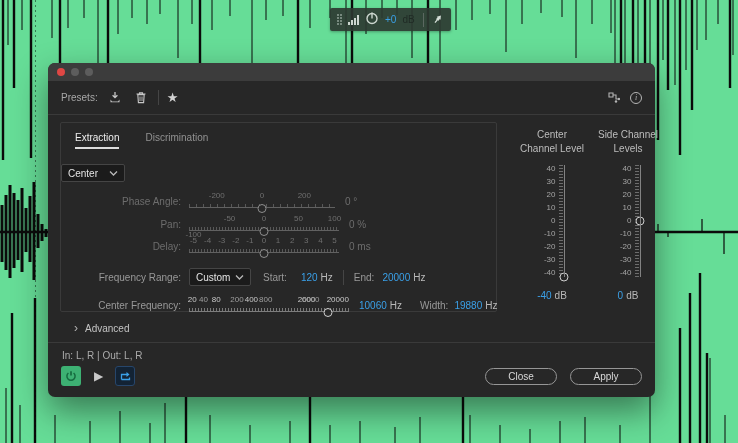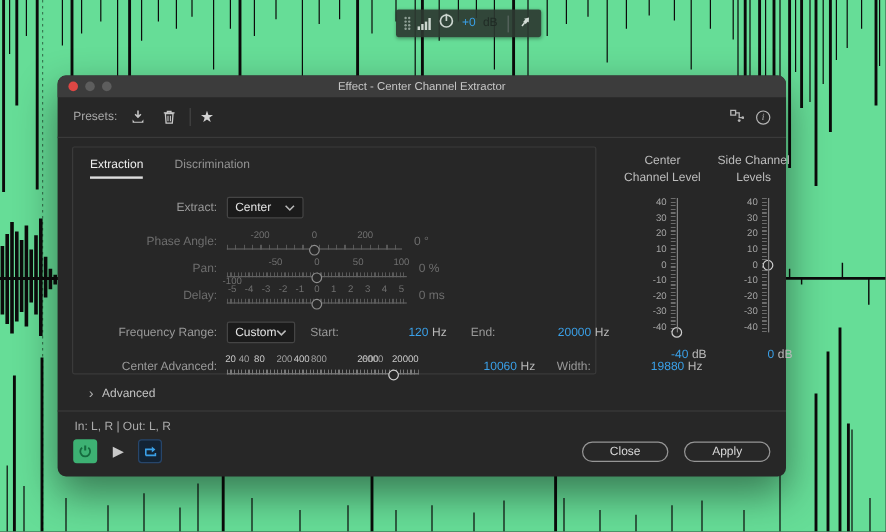--- a/index.html
+++ b/index.html
@@ -52,21 +52,21 @@
   .content { flex:none; display:flex; padding:7px 12px 0 12px; gap:17px; height:200px; }
   .group-box { width:437px; height:190px; border:1px solid #3a3a3a; border-radius:2px; padding-top:9px; flex:none; }
   .tabs { display:flex; gap:26px; margin-left:14px; }
   .tab { padding-bottom:4px; color:#929292; }
   .tab.active { color:#ededed; border-bottom:2px solid #dddddd; }
 
   .row { display:flex; align-items:center; margin-top:0; }
   .row-label { width:128px; text-align:right; padding-right:8px; color:#999999; flex:none; }
   .dim .row-label { color:#6d6d6d; }
   .value-text { margin-left:10px; color:#6d6d6d; white-space:nowrap; }
-  .blue { color:#3aa0e8;margin-left:44px; }
+  .blue { color:#3aa0e8; }
   .unit { color:#b9b9b9; margin-left:3px; }
   .mini-select { min-width:64px; height:18px; gap:10px; }
 
   
   .hslider { position:relative; height:20px; flex:none; }
   .tick-labels { position:relative; height:9px; font-size:8px; color:#6f6f6f; }
   .tick-labels span { position:absolute; transform:translateX(-50%); white-space:nowrap; line-height:9px; }
   .bright-ticks .tick-labels { color:#9f9f9f; }
   .bright-ticks .tick-labels span:nth-child(odd) { color:#c9c9c9; }
   .hticks { position:absolute; left:0; right:0; bottom:3px; height:4px;
@@ -169,21 +169,20 @@
   </span>
 </div>
 
 <div class="dialog">
   <div class="titlebar">
     <div class="lights">
       <span class="light red"></span>
       <span class="light gray"></span>
       <span class="light gray"></span>
     </div>
-    <div class="win-title">Effect - Center Channel Extractor</div>
   </div>
 
   <div class="presets-row">
     <span class="presets-label">Presets:</span>
     <span class="icon-btn">
       <svg width="14" height="13" viewBox="0 0 14 13">
           <path d="M7 1v5.2M4.6 4.2L7 6.6 9.4 4.2" fill="none" stroke="#c7c7c7" stroke-width="1.3"></path>
           <path d="M2.5 8.5L4 10.5h6L11.5 8.5v2.8h-9z" fill="#c7c7c7"></path>
         </svg>
     </span>
@@ -211,21 +210,20 @@
   <div class="hr"></div>
 
   <div class="content">
     <div class="group-box">
       <div class="tabs">
         <span class="tab active">Extraction</span>
         <span class="tab">Discrimination</span>
       </div>
 
       <div class="row" style="margin-top:12px;height:24px">
-        <span class="row-label">Extract:</span>
         <div class="select mini-select">
           <span>Center</span>
           <svg width="9" height="6" viewBox="0 0 9 6">
               <path d="M1 1.5L4.5 5 8 1.5" fill="none" stroke="#b8b8b8" stroke-width="1.3"></path>
             </svg>
         </div>
       </div>
 
       <div class="row dim" style="margin-top:4px;height:24px">
         <span class="row-label">Phase Angle:</span>
@@ -291,21 +289,21 @@
             </svg>
         </div>
         <span style="margin-left:12px;color:#999">Start:</span>
         <span style="margin-left:14px"><span class="blue">120</span><span class="unit">Hz</span></span>
         <span class="v-div" style="margin:0 10px"></span>
         <span style="color:#999">End:</span>
         <span style="margin-left:8px"><span class="blue">20000</span><span class="unit">Hz</span></span>
       </div>
 
       <div class="row" style="margin-top:3px;height:26px">
-        <span class="row-label">Center Advanced:</span>
+        <span class="row-label">Center Frequency:</span>
         <div class="hslider enabled bright-ticks" style="width:160px">
           <div class="tick-labels">
               <span style="left: 2%;">20</span>
               <span style="left: 9%;">40</span>
               <span style="left: 17%;">80</span>
               <span style="left: 30%;">200</span>
               <span style="left: 39%;">400</span>
               <span style="left: 48%;">800</span>
               <span style="left: 61%; padding-left: 40px;">2000</span>
               <span style="left: 76%;">6000</span>

